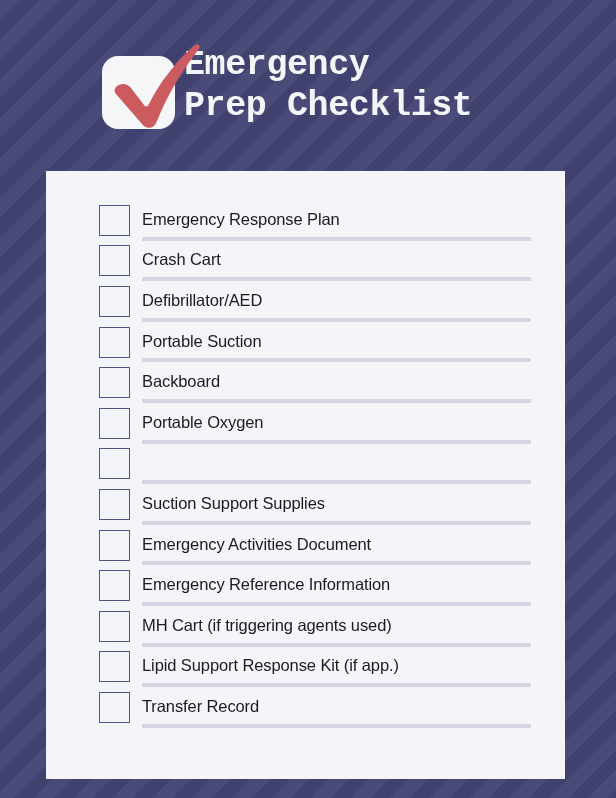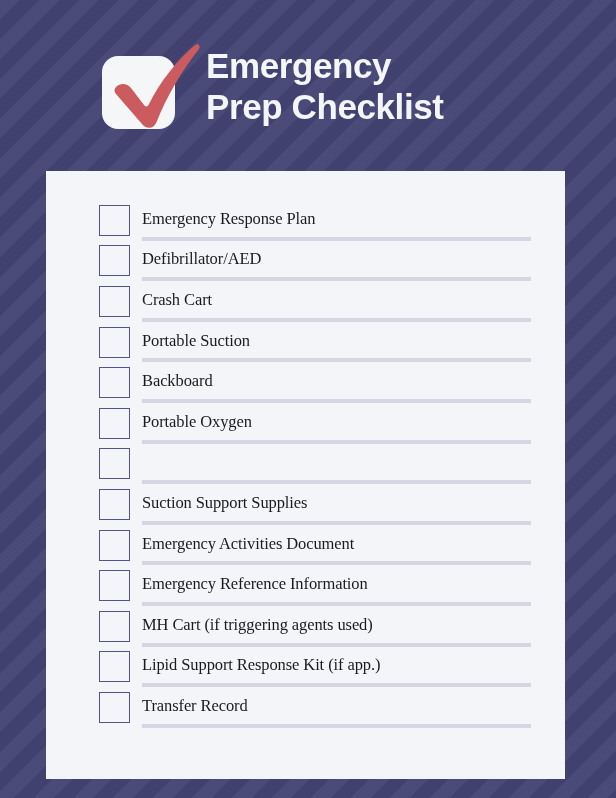--- a/index.html
+++ b/index.html
@@ -53,22 +53,23 @@
   .logo-check {
     position: absolute;
     left: -4px;
     top: -14px;
     width: 105px;
     height: 95px;
     overflow: visible;
   }
 
   .title-block {
-    margin-left: 22px;
+    margin-left: 0;
     padding-top: 0px;
+    font-family: Liberation Mono, monospace;
   }
 
   .title-line {
     color: #f4f5f7;
     font-size: 35px;
     font-weight: bold;
     line-height: 41px;
     letter-spacing: -0.4px;
     white-space: nowrap;
   }
@@ -88,21 +89,20 @@
     left: 53px;
     top: 29px;
     width: 432px;
   }
 
   .row {
     position: relative;
     height: 40.6px;
     display: flex;
     align-items: center;
-    font-family: Liberation Serif, serif;
   }
 
   .checkbox {
     width: 31px;
     height: 31px;
     border: 1.6px solid #54548a;
     background: #f4f5f8;
     flex: 0 0 auto;
   }
 
@@ -157,28 +157,28 @@
       <div class="row">
         <div class="checkbox"></div>
         <div class="row-body">
           <div class="row-label">Emergency Response Plan</div>
           <div class="row-rule"></div>
         </div>
       </div>
       <div class="row">
         <div class="checkbox"></div>
         <div class="row-body">
+          <div class="row-label">Crash Cart</div>
+          <div class="row-rule"></div>
+        </div>
+      </div>
+      <div class="row">
+        <div class="checkbox"></div>
+        <div class="row-body">
           <div class="row-label">Defibrillator/AED</div>
-          <div class="row-rule"></div>
-        </div>
-      </div>
-      <div class="row">
-        <div class="checkbox"></div>
-        <div class="row-body">
-          <div class="row-label">Crash Cart</div>
           <div class="row-rule"></div>
         </div>
       </div>
       <div class="row">
         <div class="checkbox"></div>
         <div class="row-body">
           <div class="row-label">Portable Suction</div>
           <div class="row-rule"></div>
         </div>
       </div>

